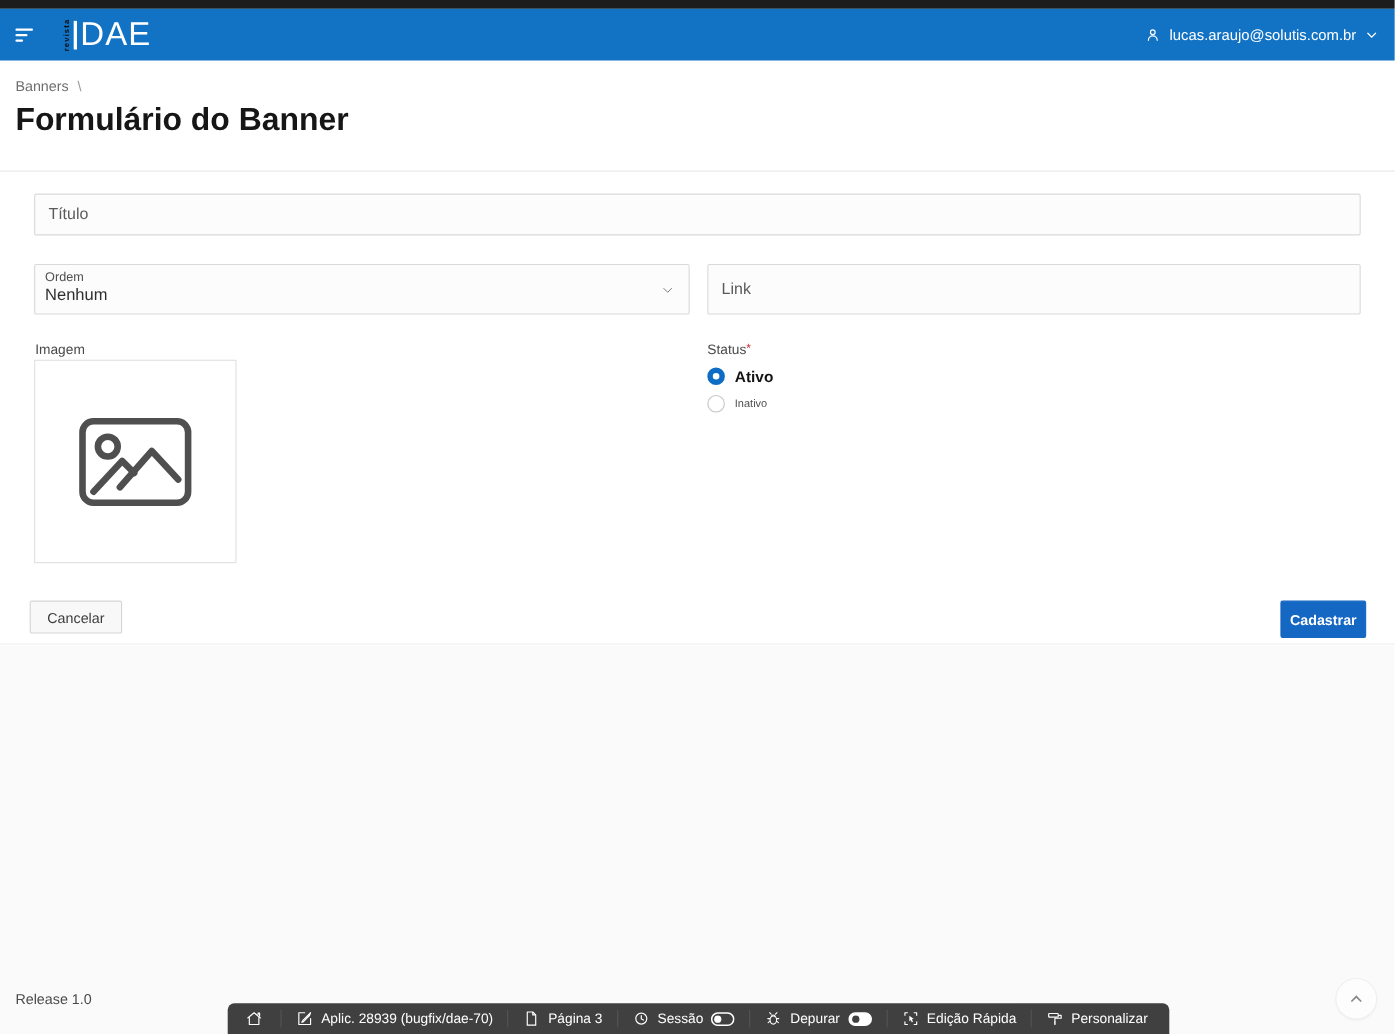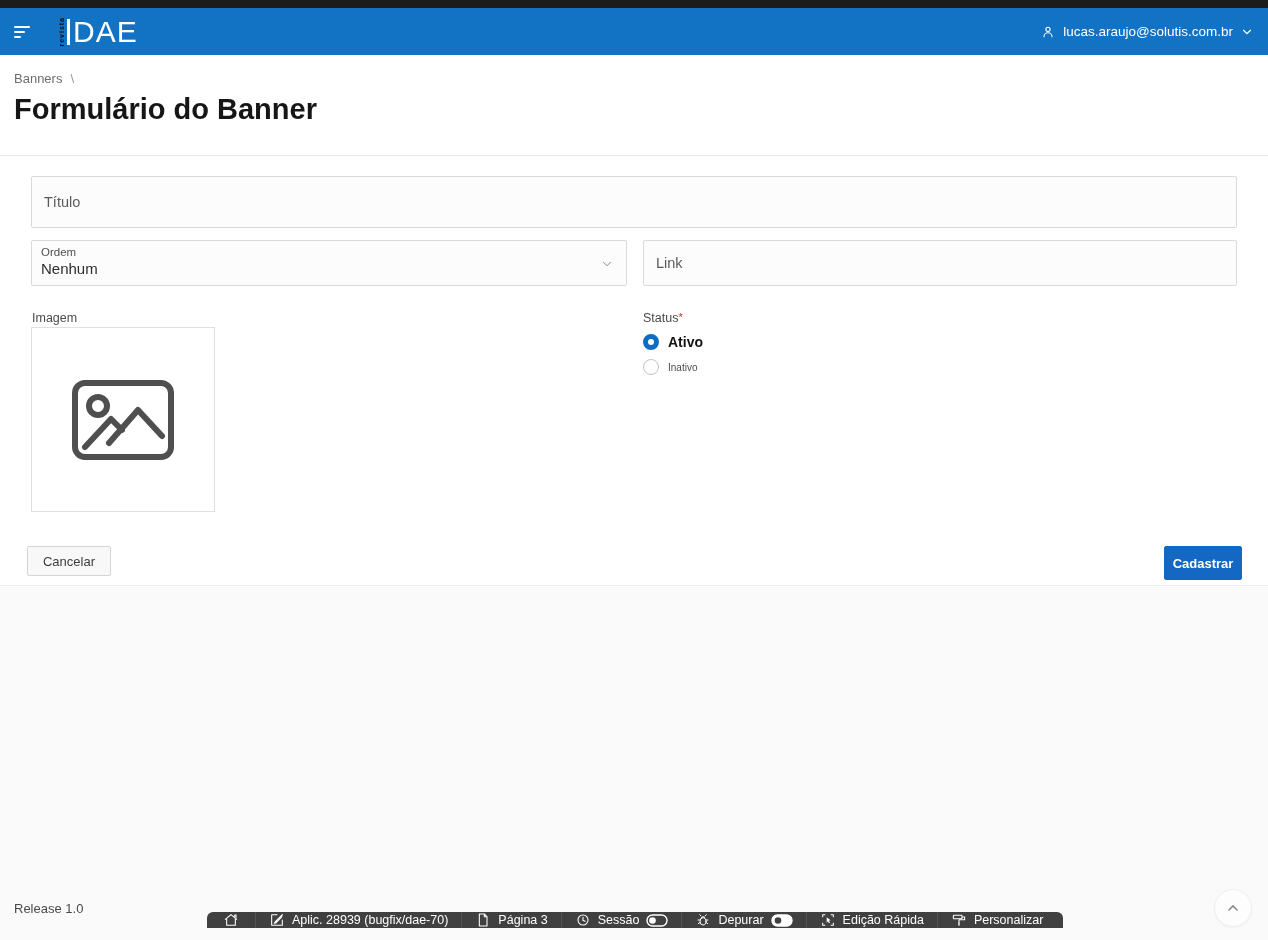--- a/index.html
+++ b/index.html
@@ -35,21 +35,21 @@
                 display:flex; gap:8px; align-items:center; }
   .breadcrumb .sep { color:#9a9a9a; }
   .page-title { position:absolute; top:93px; left:14px; font-size:29px; font-weight:700; color:#161616; }
 
   
   .form-card { position:absolute; top:155px; left:0; width:1268px; height:431px;
                background:#fff; border-top:1px solid #e7e7e7; border-bottom:1px solid #ededed; }
   .field-input { position:absolute; border:1px solid #d9d9d9; background:#fcfcfc; border-radius:2px;
                  font-family:"Liberation Sans",sans-serif; font-size:14.5px; color:#333; padding:0 12px; }
   .field-input::placeholder { color:#5a5a5a; opacity:1; }
-  #titulo-input { left:31px; top:20px; width:1206px; height:52px; }
+  #titulo-input { left:31px; top:20px; width:1206px; height:38px; }
   #link-input  { left:643px; top:84px; width:594px; height:46px; }
 
   .select-field { position:absolute; left:31px; top:84px; width:596px; height:46px;
                   border:1px solid #d9d9d9; background:#fcfcfc; border-radius:2px; cursor:pointer;
                   padding:5px 12px 0 9px; }
   .select-label { font-size:11.5px; color:#4f4f4f; }
   .select-value { font-size:15px; color:#2e2e2e; margin-top:2px; }
   .select-chevron { position:absolute; right:12px; top:16px; }
 
   .imagem-label { position:absolute; left:32px; top:155px; font-size:12.5px; color:#4a4a4a; }
@@ -75,21 +75,21 @@
 
   
   .page-bottom { position:absolute; top:587px; left:0; width:1268px; height:353px; background:#fafafa; }
   .release { position:absolute; left:14px; top:901px; font-size:13px; color:#4a4a4a; }
 
   .scroll-top { position:absolute; left:1214px; top:889px; width:38px; height:38px; border-radius:50%;
                 background:#fdfdfd; border:1px solid #efefef; box-shadow:0 1px 2px rgba(0,0,0,0.04);
                 display:flex; align-items:center; justify-content:center; cursor:pointer; }
 
   
-  .dev-toolbar { position:absolute; left:207px; top:912px; width:856px; height:16px; background:#404040;
+  .dev-toolbar { position:absolute; left:207px; top:912px; width:856px; height:28px; background:#404040;
                  border-radius:6px 6px 0 0; display:flex; align-items:center; color:#fff;
                  font-size:12.5px; overflow:hidden; }
   .tb-item { display:flex; align-items:center; gap:7px; padding:0 13px; border-left:1px solid #545454;
              cursor:pointer; white-space:nowrap; }
   .tb-item:first-child { border-left:none; padding:0 16px; }
   .tb-label { line-height:1; padding-top:1px; }
 </style>
 </head>
 <body>
 

